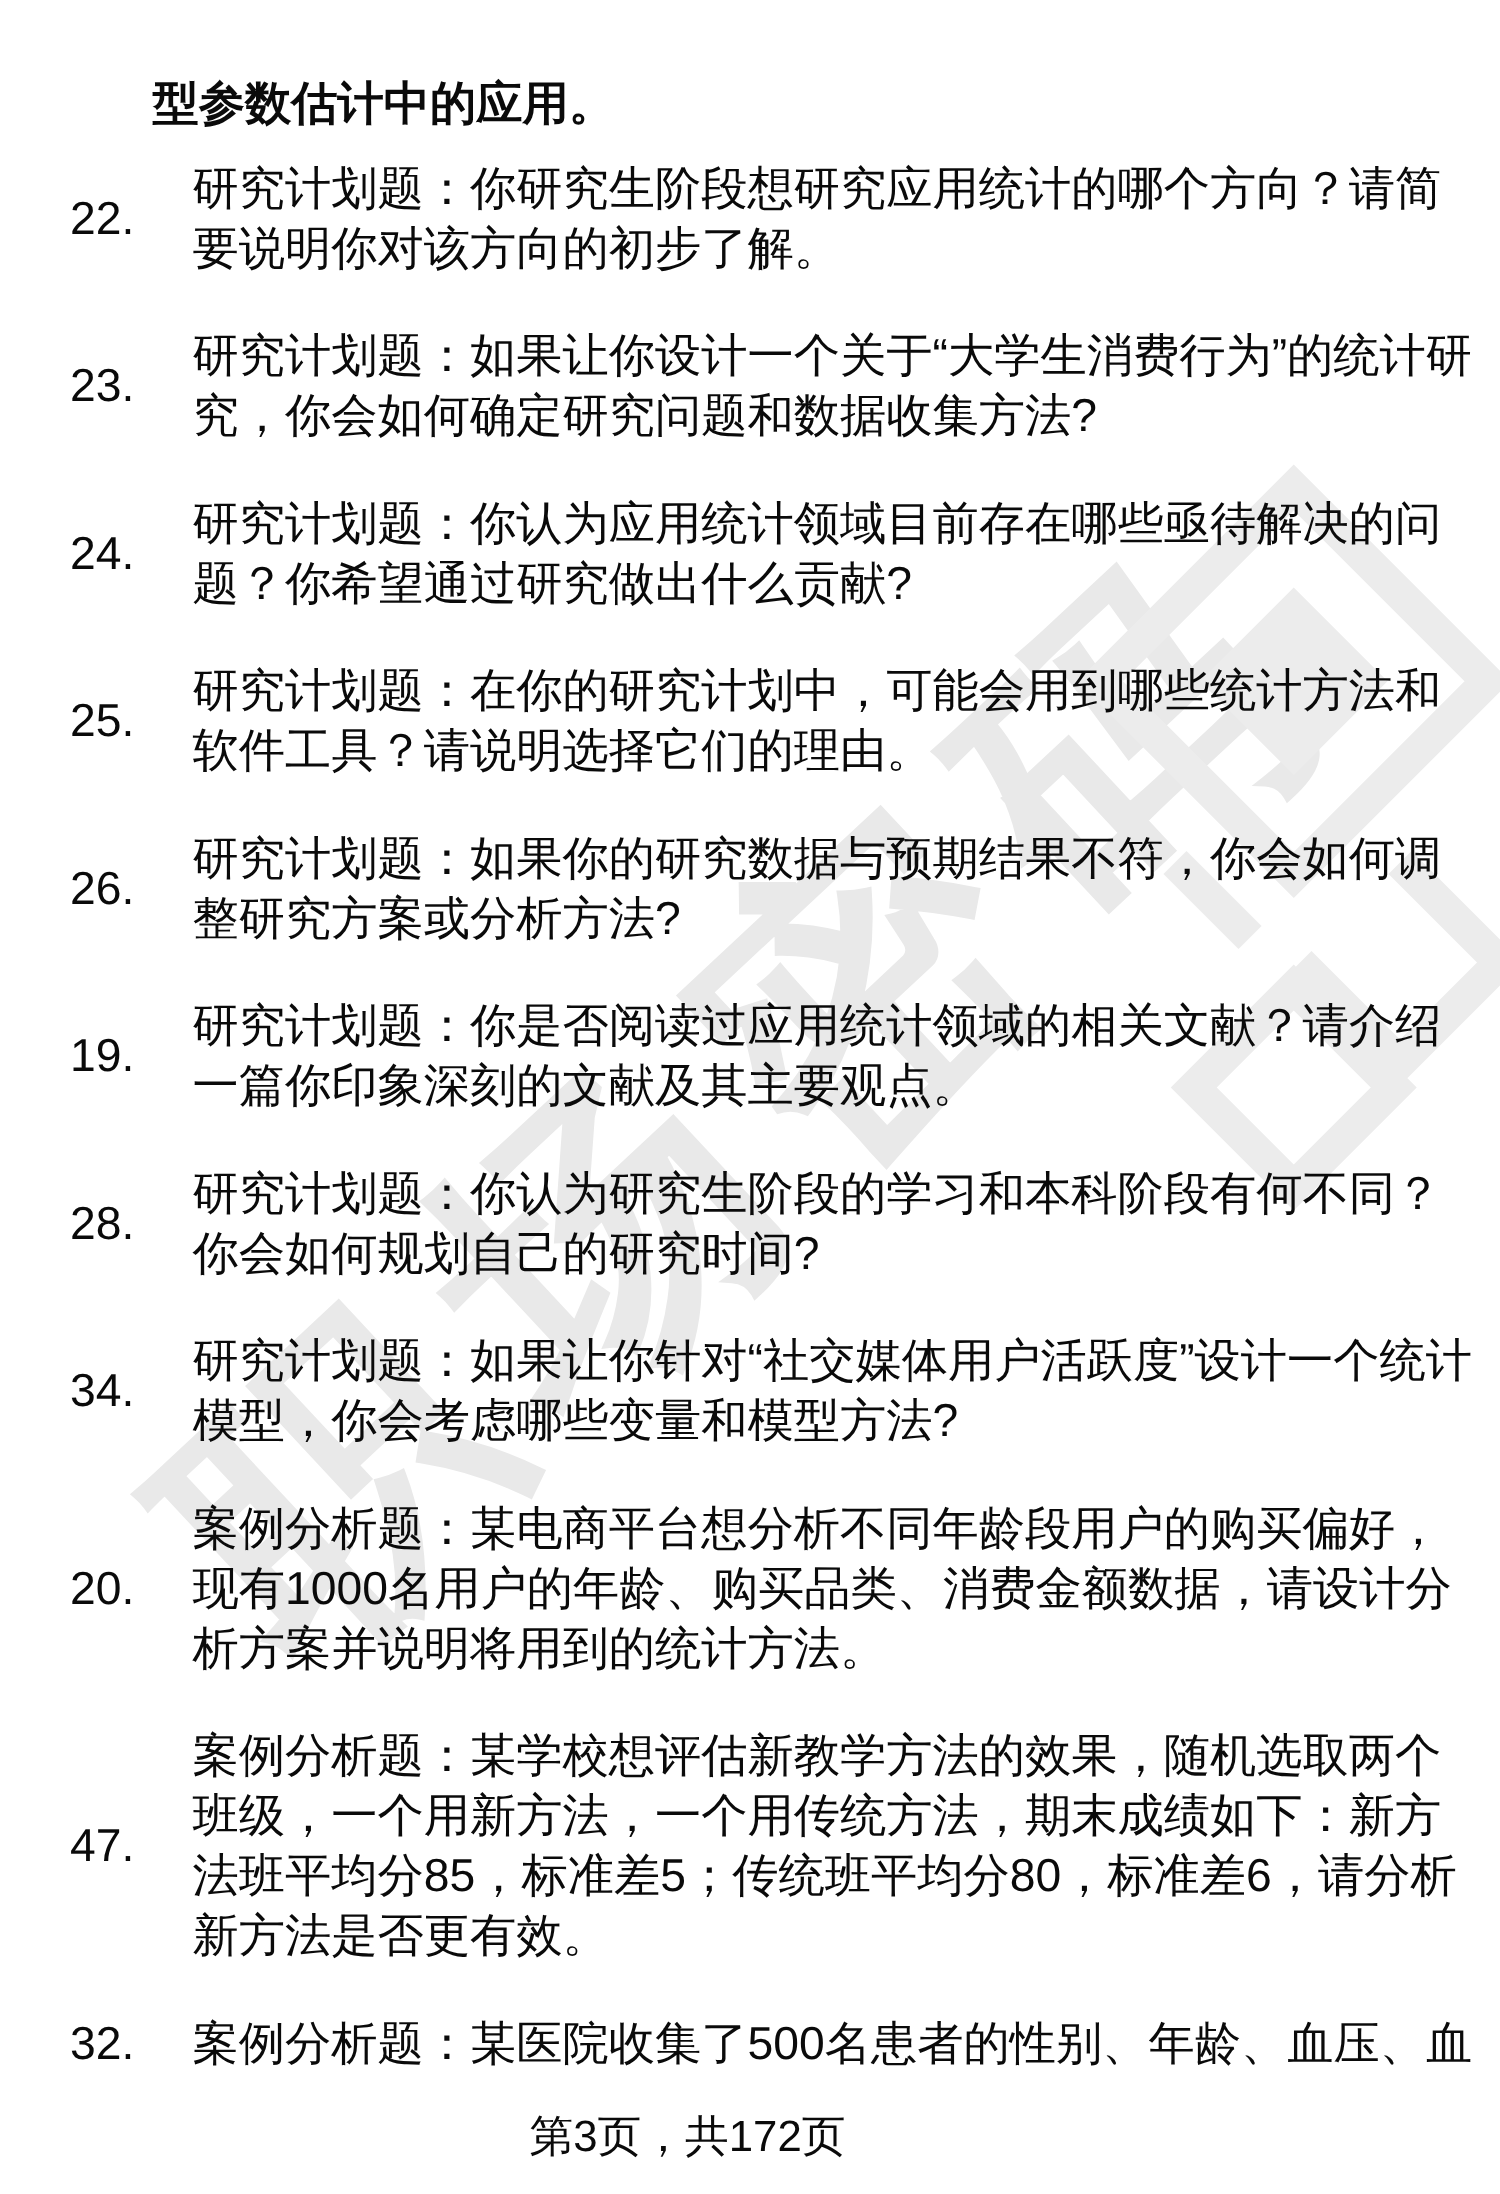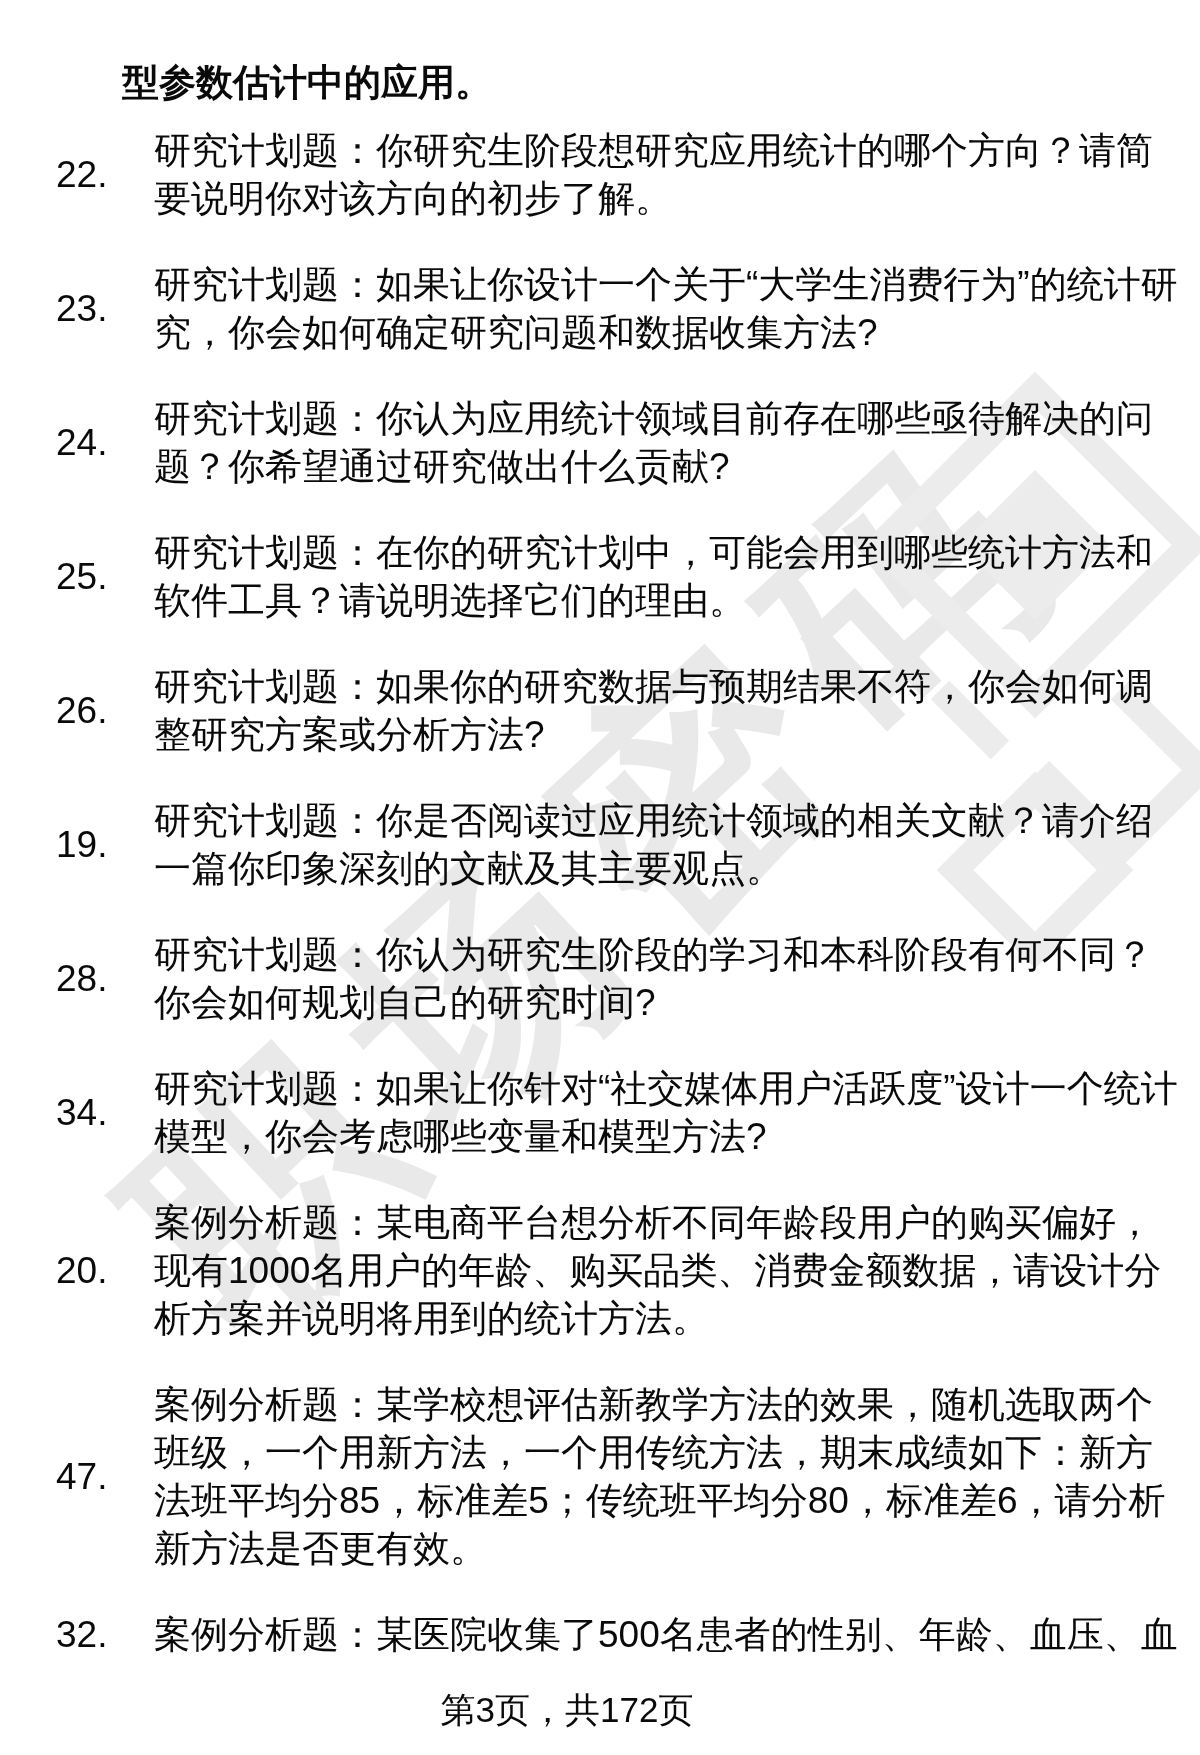--- a/index.html
+++ b/index.html
@@ -81,21 +81,20 @@
   }
   .page-footer {
     position: absolute;
     top: 1688px;
     left: 0;
     width: 1100px;
     text-align: center;
     font-size: 35px;
     line-height: 44px;
     z-index: 1;
-    margin-left: 17px;
   }
 </style>
 </head>
 <body>
 
 <div class="page">
 
   <div class="watermark-layer">
     <div class="wm-text">职场密码</div>
     <svg class="wm-diamonds" width="440" height="640" viewBox="0 0 440 640">

